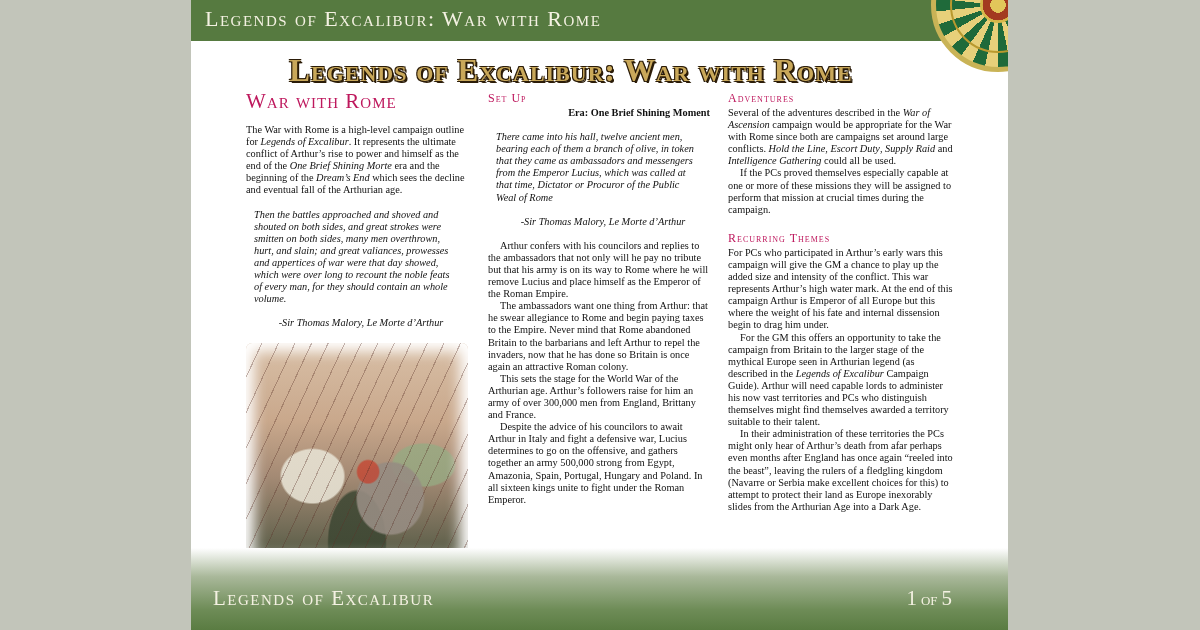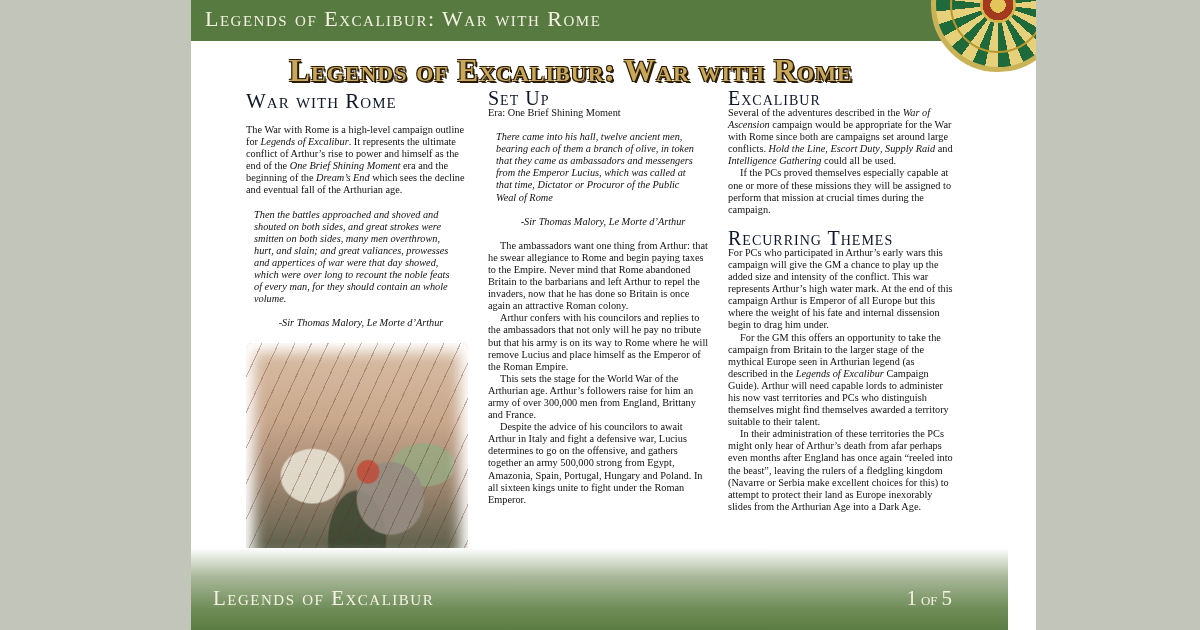--- a/index.html
+++ b/index.html
@@ -1,39 +1,39 @@
 <!DOCTYPE html>
 <html><head>
 <meta charset="utf-8">
 <style>
   html, body { margin:0; padding:0; }
   body { width:1200px; height:630px; background:#c2c5ba; position:relative; overflow:hidden; font-family:"Liberation Serif", serif; }
-  .page { position:absolute; left:191px; top:0; width:817px; height:630px; background:#ffffff; overflow:hidden;padding-left:28px; }
+  .page { position:absolute; left:191px; top:0; width:817px; height:630px; background:#ffffff; overflow:hidden; }
   .header-band { position:absolute; left:0; top:0; width:817px; height:41px; background:#567a40; }
   .header-title { position:absolute; left:14px; top:6px; color:#f4f1e2; font-family:"Liberation Serif", serif; font-size:22px; letter-spacing:1.5px; font-variant:small-caps; white-space:nowrap; }
   .emblem { position:absolute; left:740px; top:-62px; width:134px; height:134px; border-radius:50%; overflow:hidden;
     background: repeating-conic-gradient(from 0deg, #1f6a3a 0deg 12deg, #e7d07a 12deg 24deg);
     border:5px solid #c9b356; box-sizing:border-box; }
   .emblem .ring { position:absolute; left:14px; top:14px; right:14px; bottom:14px; border-radius:50%; border:2px solid #b9992e; }
   .emblem .hub { position:absolute; left:44px; top:44px; width:36px; height:36px; border-radius:50%; background:radial-gradient(#e2c65a 30%, #a33a20 31%, #a33a20 60%, #d6b84a 61%); }
   .banner { position:absolute; left:50px; top:53px; width:660px; text-align:center; color:#c9a85a; font-family:"Liberation Serif", serif; font-weight:bold; font-size:31px; letter-spacing:1px; font-variant:small-caps; white-space:nowrap;
     text-shadow: 1px 1px 0 #2b1c08, -1px -1px 0 #2b1c08, 1px -1px 0 #2b1c08, -1px 1px 0 #2b1c08, 2px 2px 0 #2b1c08; }
   .col { position:absolute; top:90px; font-size:10.3px; line-height:12.1px; color:#111; }
   .col-1 { left:55px; width:222px; }
   .col-2 { left:297px; width:222px; }
   .col-3 { left:537px; width:225px; }
-  h2 { margin:0; font-weight:normal; font-variant:small-caps; color:#0f172a; font-family:"Liberation Serif", serif; letter-spacing:1px; }
+  h2 { margin:0; font-weight:normal; font-variant:small-caps; color:#be185d; font-family:"Liberation Serif", serif; letter-spacing:1px; }
   .h-main { font-size:21px; line-height:22px; margin-bottom:12px; }
-  .h-sec { font-size:20px; line-height:16px; margin-bottom:1px; }
+  .h-sec { font-size:12px; line-height:16px; margin-bottom:1px; }
   .h-sec.spaced { margin-top:14px; }
   p { margin:0; }
   .indent { text-indent:12px; }
   .quote { font-style:italic; margin:12px 16px 12px 8px; }
   .quote-src { font-style:italic; margin:0 0 12px 8px;text-align:center; }
-  .era { font-weight:normal; }
+  .era { font-weight:bold;text-align:right; }
   .artwork { position:absolute; left:55px; top:343px; width:222px; height:222px; border-radius:6px;
     background:
       radial-gradient(ellipse at 30% 60%, rgba(230,225,210,0.9) 0 14%, transparent 15%),
       radial-gradient(ellipse at 55% 58%, rgba(200,60,40,0.7) 0 6%, transparent 7%),
       radial-gradient(ellipse at 65% 70%, rgba(150,140,130,0.9) 0 16%, transparent 17%),
       radial-gradient(ellipse at 80% 55%, rgba(150,170,130,0.8) 0 12%, transparent 13%),
       radial-gradient(ellipse at 50% 90%, rgba(60,70,50,0.85) 0 18%, transparent 19%),
       linear-gradient(180deg, #d8bfa6 0%, #c9a88c 35%, #a48a74 60%, #6f6a55 85%, #4e5640 100%);
     box-shadow: inset 0 0 14px 8px #ffffff; }
   .art-lines { position:absolute; inset:0; border-radius:6px;
@@ -52,41 +52,41 @@
   </div>
   <div class="emblem">
     <div class="ring"></div>
     <div class="hub"></div>
   </div>
 
   <div class="banner">Legends of Excalibur: War with Rome</div>
 
   <div class="col col-1">
     <h2 class="h-main">War with Rome</h2>
-    <p><span>The War with Rome is a high-level campaign outline for </span><i>Legends of Excalibur</i><span>. It represents the ultimate conflict of Arthur’s rise to power and himself as the end of the </span><i>One Brief Shining Moment</i><span> era and the beginning of the </span><i>Dream’s End</i><span> which sees the decline and eventual fall of the Arthurian age.</span></p>
+    <p><span>The War with Rome is a high-level campaign outline for </span><i>Legends of Excalibur</i><span>. It represents the ultimate conflict of Arthur’s rise to power and himself as the end of the </span><i>One Brief Shining Morte</i><span> era and the beginning of the </span><i>Dream’s End</i><span> which sees the decline and eventual fall of the Arthurian age.</span></p>
     <p class="quote">Then the battles approached and shoved and shouted on both sides, and great strokes were smitten on both sides, many men overthrown, hurt, and slain; and great valiances, prowesses and appertices of war were that day showed, which were over long to recount the noble feats of every man, for they should contain an whole volume.</p>
     <p class="quote-src">-Sir Thomas Malory, Le Morte d’Arthur</p>
   </div>
   <div class="artwork" title="Battle scene of mounted knights with lances">
     <div class="art-lines"></div>
   </div>
 
   <div class="col col-2">
     <h2 class="h-sec">Set Up</h2>
     <p class="era">Era: One Brief Shining Moment</p>
     <p class="quote">There came into his hall, twelve ancient men, bearing each of them a branch of olive, in token that they came as ambassadors and messengers from the Emperor Lucius, which was called at that time, Dictator or Procuror of the Public Weal of Rome</p>
     <p class="quote-src">-Sir Thomas Malory, Le Morte d’Arthur</p>
+    <p class="indent">Arthur confers with his councilors and replies to the ambassadors that not only will he pay no tribute but that his army is on its way to Rome where he will remove Lucius and place himself as the Emperor of the Roman Empire.</p>
     <p class="indent">The ambassadors want one thing from Arthur: that he swear allegiance to Rome and begin paying taxes to the Empire. Never mind that Rome abandoned Britain to the barbarians and left Arthur to repel the invaders, now that he has done so Britain is once again an attractive Roman colony.</p>
-    <p class="indent">Arthur confers with his councilors and replies to the ambassadors that not only will he pay no tribute but that his army is on its way to Rome where he will remove Lucius and place himself as the Emperor of the Roman Empire.</p>
     <p class="indent">This sets the stage for the World War of the Arthurian age. Arthur’s followers raise for him an army of over 300,000 men from England, Brittany and France.</p>
     <p class="indent">Despite the advice of his councilors to await Arthur in Italy and fight a defensive war, Lucius determines to go on the offensive, and gathers together an army 500,000 strong from Egypt, Amazonia, Spain, Portugal, Hungary and Poland. In all sixteen kings unite to fight under the Roman Emperor.</p>
   </div>
 
   <div class="col col-3">
-    <h2 class="h-sec">Excalibur</h2>
+    <h2 class="h-sec">Adventures</h2>
     <p><span>Several of the adventures described in the </span><i>War of Ascension</i><span> campaign would be appropriate for the War with Rome since both are campaigns set around large conflicts. </span><i>Hold the Line</i><span>, </span><i>Escort Duty</i><span>, </span><i>Supply Raid</i><span> and </span><i>Intelligence Gathering</i><span> could all be used.</span></p>
     <p class="indent">If the PCs proved themselves especially capable at one or more of these missions they will be assigned to perform that mission at crucial times during the campaign.</p>
     <h2 class="h-sec spaced">Recurring Themes</h2>
     <p>For PCs who participated in Arthur’s early wars this campaign will give the GM a chance to play up the added size and intensity of the conflict. This war represents Arthur’s high water mark. At the end of this campaign Arthur is Emperor of all Europe but this where the weight of his fate and internal dissension begin to drag him under.</p>
     <p class="indent"><span>For the GM this offers an opportunity to take the campaign from Britain to the larger stage of the mythical Europe seen in Arthurian legend (as described in the </span><i>Legends of Excalibur</i><span> Campaign Guide). Arthur will need capable lords to administer his now vast territories and PCs who distinguish themselves might find themselves awarded a territory suitable to their talent.</span></p>
     <p class="indent">In their administration of these territories the PCs might only hear of Arthur’s death from afar perhaps even months after England has once again “reeled into the beast”, leaving the rulers of a fledgling kingdom (Navarre or Serbia make excellent choices for this) to attempt to protect their land as Europe inexorably slides from the Arthurian Age into a Dark Age.</p>
   </div>
 
   <div class="footer-band">
     <div class="footer-title">Legends of Excalibur</div>

